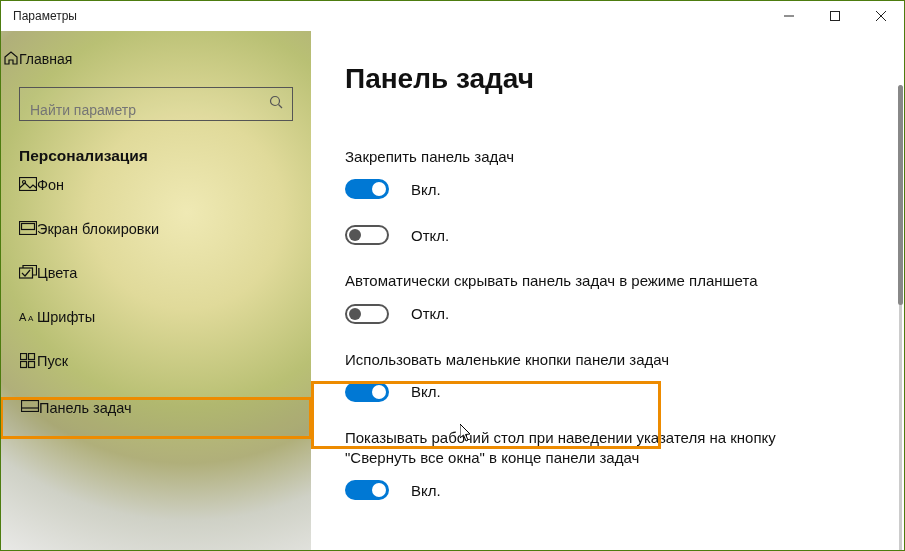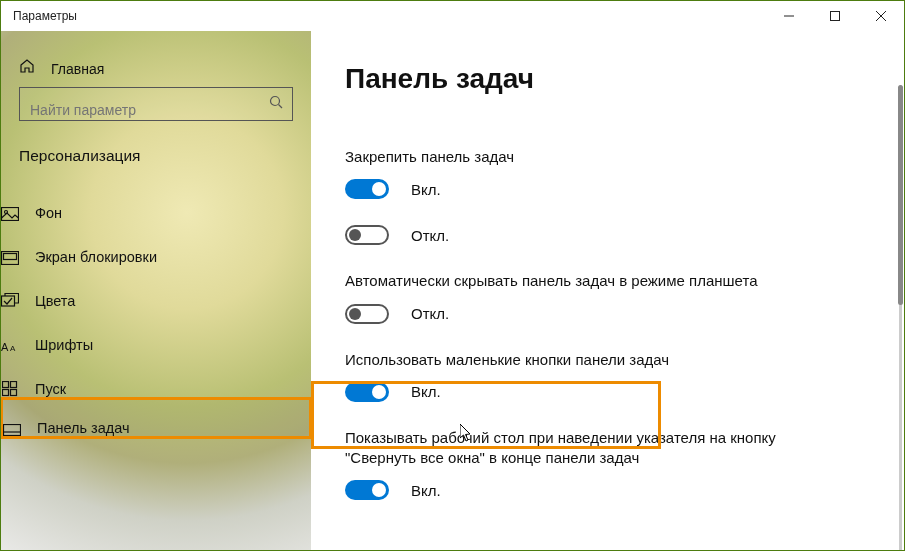--- a/index.html
+++ b/index.html
@@ -10,27 +10,27 @@
   
   .titlebar { height: 30px; display: flex; align-items: center; justify-content: space-between; padding-left: 12px; font-size: 12px; color: #222; }
   .titlebar-controls { display: flex; height: 100%; }
   .titlebar-btn { width: 46px; height: 30px; display: flex; align-items: center; justify-content: center; color: #222; }
   .titlebar-btn svg { stroke: #222; }
 
   .body { flex: 1; display: flex; overflow: hidden; }
 
   
   .sidebar { width: 310px; padding: 10px 0 0 0; position: relative; background: radial-gradient(circle at 60% 35%, #efe9b4 0%, #e0da9a 25%, #b9c074 50%, #b0af7a 65%, #cfd1c6 80%, #e9e9e7 100%); }
-  .home-row { display: flex; align-items: flex-end; gap: 16px; height: 36px; padding-left: 18px; font-size: 14px; color: #111; }
+  .home-row { display: flex; align-items: center; height: 36px; padding-left: 2px; font-size: 14px; color: #111; }
   .search-wrap { margin: 10px 18px 16px 18px; }
   .search { width: 100%; height: 34px; border: 1px solid #555; background: rgba(255,255,255,0.05); padding: 12px 34px 0 10px; font-size: 14px; color: #555; position: relative; }
   .search-container { position: relative; }
   .search-icon { position: absolute; right: 10px; top: 50%; transform: translateY(-50%); }
-  .section-title { font-weight: 400; font-size: 15.5px; color: #111; padding: 10px 18px 12px 18px; }
-  .nav-item { display: flex; align-items: flex-end; gap: 16px; height: 44px; font-size: 14.5px; color: #111; }
+  .section-title { font-weight: 700; font-size: 15.5px; color: #111; padding: 10px 18px 12px 18px; }
+  .nav-item { display: flex; align-items: flex-start; height: 44px; padding-left: 18px; font-size: 14.5px; color: #111; }
   .nav-item.active { border: 3px solid #ed8b00; background: rgba(0,0,0,0.04); height: 42px; margin: 0 -1px; }
   .nav-item .icon { width: 18px; display: flex; align-items: center; justify-content: center; }
 
   
   .main { flex: 1; padding: 32px 30px 0 34px; position: relative; overflow: hidden; }
   .page-title { font-size: 28px; font-weight: 600; color: #111; margin-bottom: 52px; }
 
   .setting { margin-bottom: 26px; max-width: 490px; }
   .setting-label { font-size: 15px; color: #111; margin-bottom: 12px; line-height: 1.35; }
   .toggle-row { display: flex; align-items: center; gap: 12px; }

